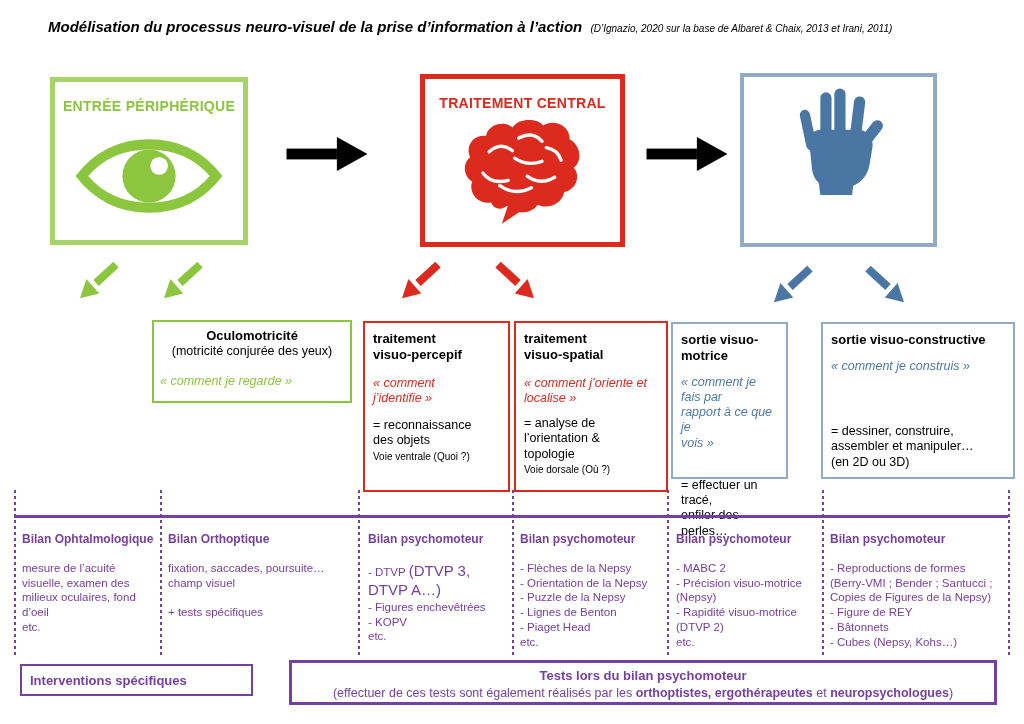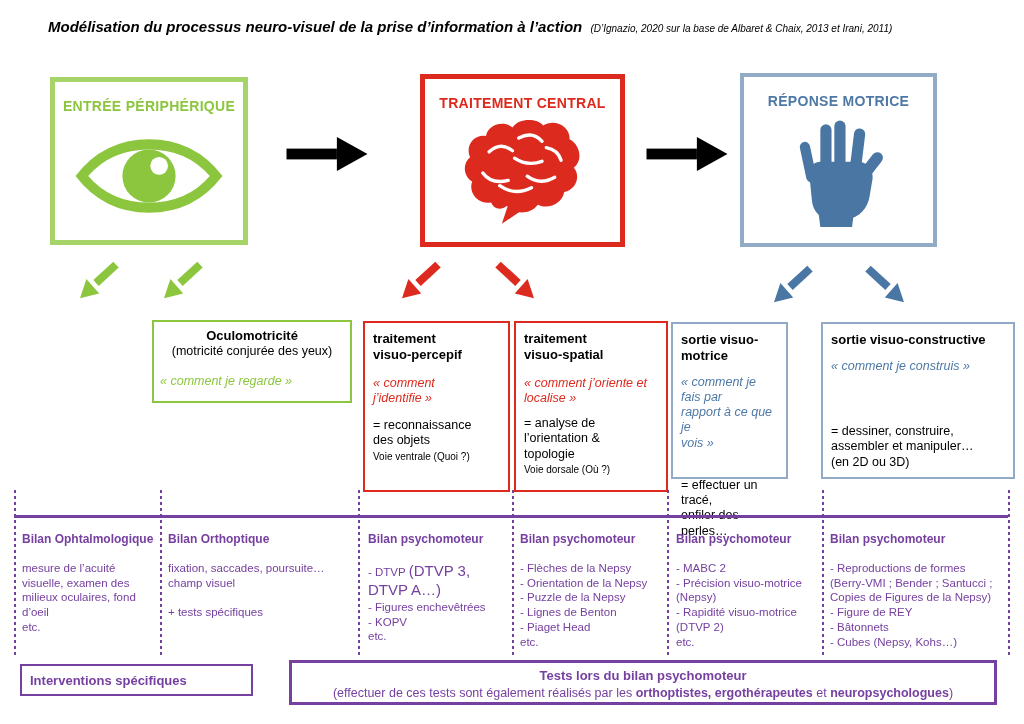--- a/index.html
+++ b/index.html
@@ -147,21 +147,20 @@
   </div>
 
   <div class="abs harrow harrow2">
     <svg width="88" height="36" viewBox="0 0 90 40">
         <rect y="14" width="56" height="12" fill="#000"></rect>
         <polygon points="56,1 56,39 90,20" fill="#000"></polygon>
       </svg>
   </div>
 
   <div class="abs stage stage-blue">
-    <span class="stage-label">RÉPONSE MOTRICE</span>
     <div class="stage-icon">
       <svg width="118" height="112" viewBox="0 0 100 120" fill="currentColor">
         <rect x="16" y="28" width="11" height="44" rx="5.5" transform="rotate(-12 21 72)"></rect>
         <rect x="30" y="10" width="12" height="60" rx="6"></rect>
         <rect x="45" y="6" width="12" height="64" rx="6"></rect>
         <rect x="60" y="14" width="12" height="56" rx="6" transform="rotate(7 66 70)"></rect>
         <rect x="74" y="36" width="12" height="48" rx="6" transform="rotate(38 80 60)"></rect>
         <path d="M18 62 C18 56 23 50 30 50 L70 50 C80 50 87 58 86 68 L83 86 C81 100 72 110 58 112 L42 112 C30 112 22 103 21 92 Z"></path>
         <path d="M28 104 L66 104 L64 120 L30 120 Z"></path>
       </svg>

